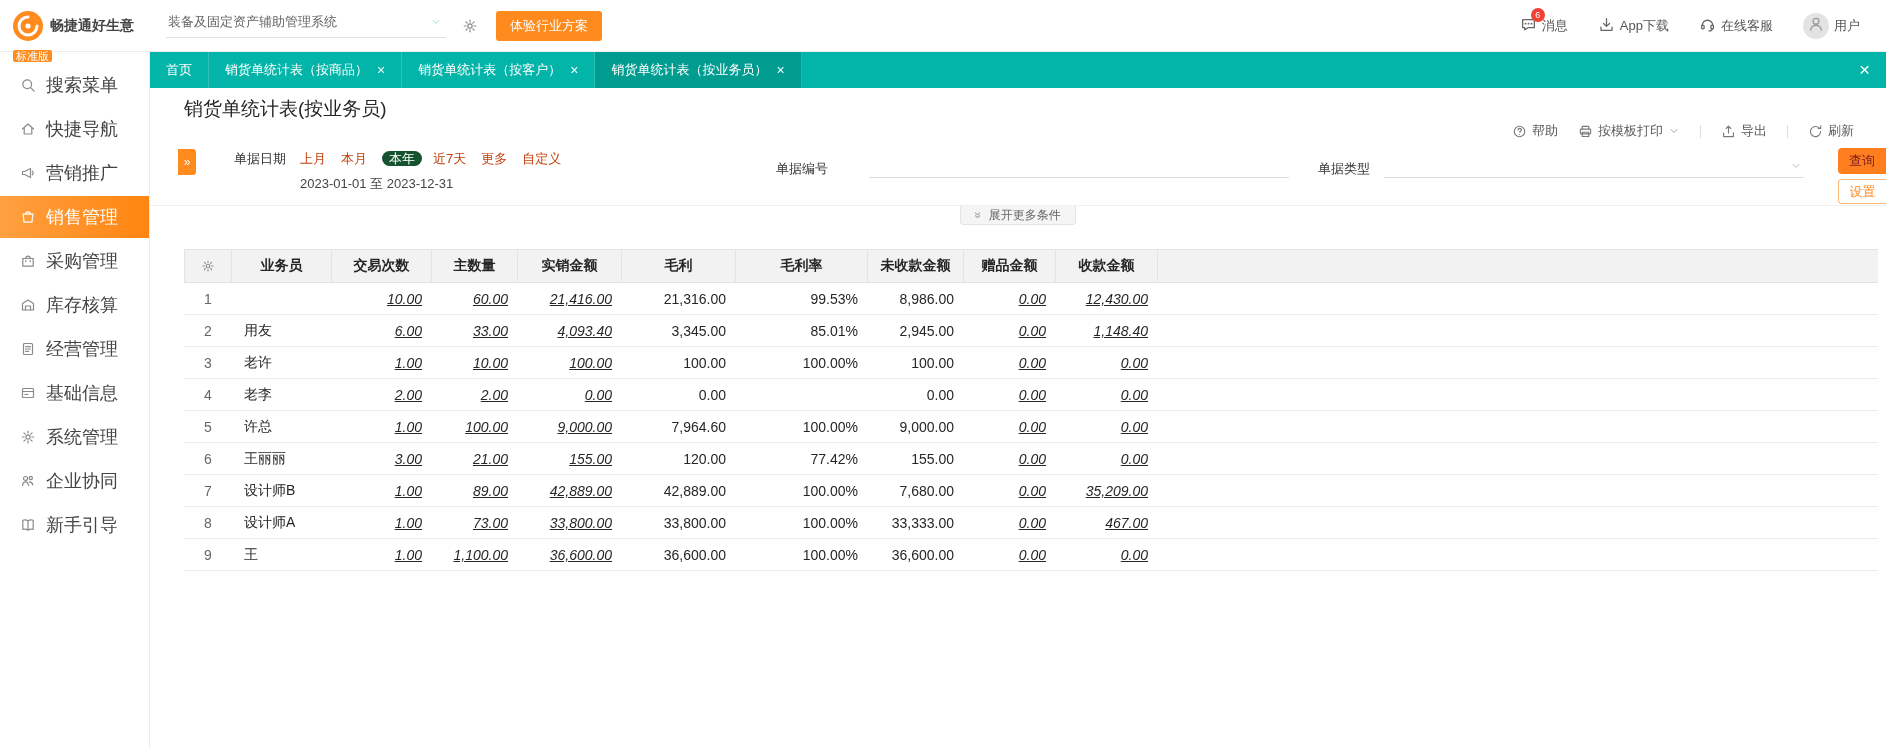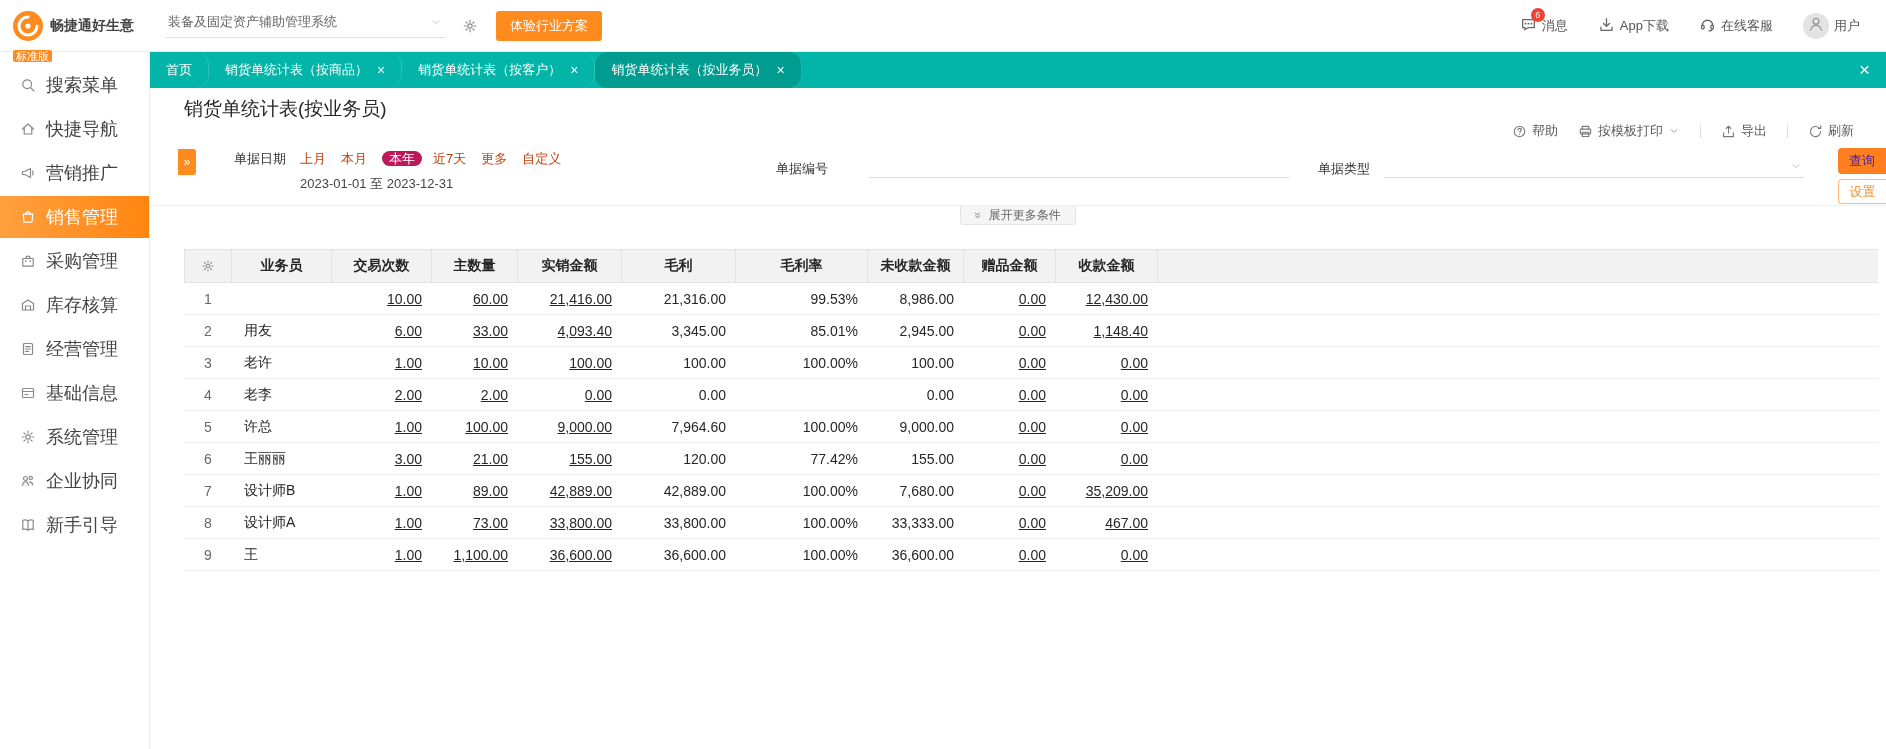--- a/index.html
+++ b/index.html
@@ -36,21 +36,21 @@
     color:#444; cursor:pointer; margin-bottom:2px; }
   .side-item .side-icon { display:inline-flex; color:#8a8a8a; }
   .side-item.active { background:linear-gradient(90deg,#ffa040,#ff8510); color:#fff; }
   .side-item.active .side-icon { color:#fff; }
 
   .content-col { flex:1 1 auto; display:flex; flex-direction:column; min-width:0; }
 
   
   .tabbar { height:36px; flex:0 0 36px; background:#02b5a8; display:flex; align-items:stretch; }
   .tab { display:inline-flex; align-items:center; padding:0 16px; color:#fff; font-size:13px; cursor:pointer;
-    border-right:1px solid rgba(255,255,255,.18); white-space:nowrap;border-radius:13px; }
+    border-right:1px solid rgba(255,255,255,.18); white-space:nowrap; }
   .tab.active { background:#019c90; }
   .tab-close { margin-left:9px; font-size:14px; opacity:.95; cursor:pointer; }
   .close-all { margin-left:auto; align-self:center; color:#fff; font-size:19px; padding:0 16px; cursor:pointer; }
 
   
   .main { flex:1 1 auto; background:#fff; position:relative; overflow:hidden; }
   .title-row { height:52px; display:flex; align-items:flex-start; padding:8px 32px 0 34px;flex-direction:column; }
   .title-row h1 { font-size:19px; font-weight:500; color:#262626; }
   .tools { margin-left:auto; display:flex; align-items:center; }
   .tool { display:inline-flex; align-items:center; gap:5px; color:#595959; font-size:13px; margin-left:20px; cursor:pointer; }
@@ -59,31 +59,31 @@
   .tsep { width:1px; height:13px; background:#ddd; margin-left:20px; }
 
   
   .filters { position:relative; height:64px; margin-top:2px; border-bottom:1px solid #f0f0f0; }
   .collapse-handle { position:absolute; left:28px; top:7px; width:18px; height:26px; background:#ff8a1e;
     color:#fff; border-radius:0 3px 3px 0; text-align:center; line-height:26px; font-size:12px; cursor:pointer; }
   .f-date { position:absolute; left:84px; top:8px; }
   .f-line { display:flex; align-items:center; }
   .f-label { font-size:13px; color:#333; margin-right:14px; white-space:nowrap; }
   .pill { font-size:13px; color:#c2410c; margin-right:15px; cursor:pointer; white-space:nowrap; }
-  .pill.sel { background:#be185d; color:#fff; border-radius:12px; padding:0 7px; margin-right:11px; }
+  .pill.sel { background:#14532d; color:#fff; border-radius:12px; padding:0 7px; margin-right:11px; }
   .range { margin-left:66px; margin-top:7px; font-size:13px; color:#444; cursor:pointer; }
   .f-field { position:absolute; top:14px; display:flex; align-items:flex-end; }
   .f-docno { left:626px;gap:27px; }
   .f-doctype { left:1168px; }
   .f-input { border:none; border-bottom:1px solid #dcdcdc; width:420px; height:22px; font-size:13px;
     background:transparent; outline:none; color:#333; }
   .f-select { border-bottom:1px solid #dcdcdc; width:420px; height:22px; position:relative; cursor:pointer; }
   .f-select .chev { position:absolute; right:2px; top:4px; color:#b5b5b5; display:inline-flex; }
   .side-btns { position:absolute; right:0; top:6px; display:flex; flex-direction:column; gap:5px; align-items:flex-end; }
-  .btn-search { width:48px; height:26px; background:#ff7f1f; color:#4c1d95; border:none;
+  .btn-search { width:48px; height:26px; background:#ff7f1f; color:#7f1d1d; border:none;
     border-radius:4px 0 0 4px; font-size:13px; cursor:pointer; }
   .btn-settings { width:48px; height:25px; background:#fff; color:#ff8a1e; border:1px solid #ffb877;
     border-right:none; border-radius:4px 0 0 4px; font-size:13px; cursor:pointer; }
   .expand-row { display:flex; justify-content:center; margin-top:-1px; height:20px; }
   .expand-btn { display:inline-flex; align-items:center; gap:7px; background:#f5f5f5; border:1px solid #e3e3e3;
     border-top-color:#fafafa; border-radius:0 0 4px 4px; color:#666; font-size:12px; padding:2px 14px; cursor:pointer; }
   .dchev { display:inline-block; transform:rotate(90deg); color:#999; font-size:12px; line-height:1; }
 
   
   .grid { margin:24px 8px 0 34px; }
@@ -97,21 +97,21 @@
   .td { display:flex; align-items:center; font-size:14px; color:#262626; white-space:nowrap; }
   .w-gear { width:48px; flex:0 0 48px; }
   .w0 { width:100px; flex:0 0 100px; } .w1 { width:100px; flex:0 0 100px; }
   .w2 { width:86px;  flex:0 0 86px; }  .w3 { width:104px; flex:0 0 104px; }
   .w4 { width:114px; flex:0 0 114px; } .w5 { width:132px; flex:0 0 132px; }
   .w6 { width:96px;  flex:0 0 96px; }  .w7 { width:92px;  flex:0 0 92px; }
   .w8 { width:102px; flex:0 0 102px; } .w-fill { flex:1 1 auto; }
   .td.w-gear { justify-content:center; color:#666; }
   .td.w0 { padding-left:12px; }
   .td-num { justify-content:flex-end; padding-right:10px; }
-  .td-num.link { text-decoration:underline; cursor:pointer; }
+  .td-num.link { text-decoration:underline; cursor:pointer;font-style:italic; }
 </style>
 </head>
 <body>
 
 <div class="app">
 
   <header class="topbar">
     <div class="brand">
       <span class="logo">
         <svg viewBox="0 0 32 32" width="32" height="32">

